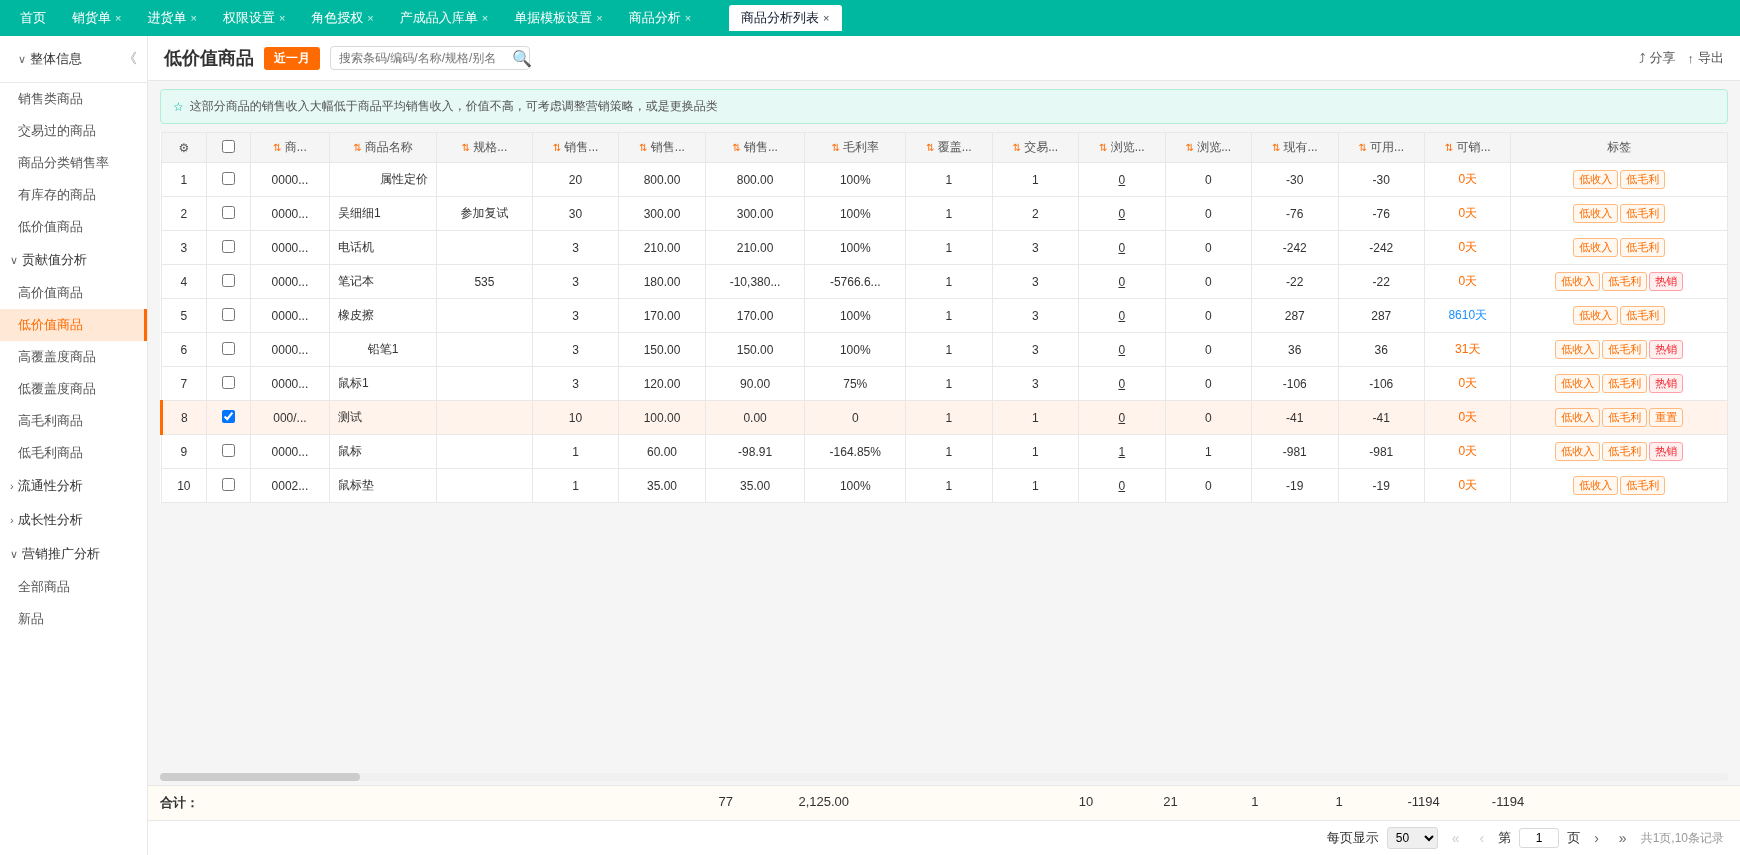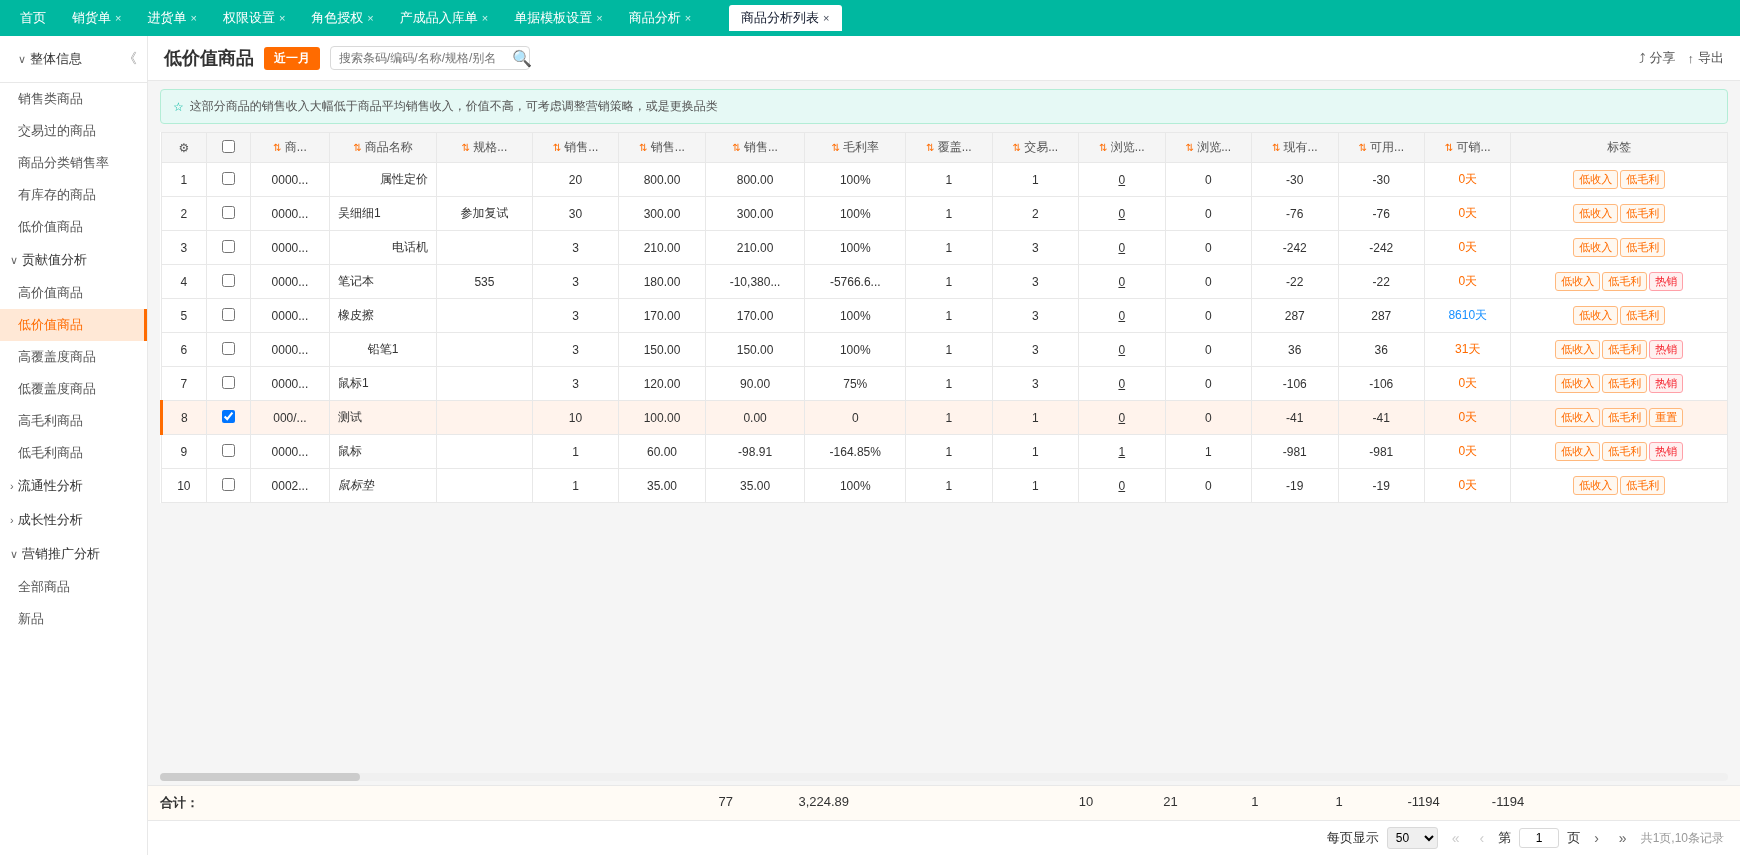--- a/index.html
+++ b/index.html
@@ -488,21 +488,21 @@
     <td>0</td>
     <td>-76</td>
     <td>-76</td>
     <td><span class="days-orange">0天</span></td>
     <td><span class="tag tag-orange">低收入</span><span class="tag tag-orange">低毛利</span></td>
   </tr>
             <tr>
     <td>3</td>
     <td><input type="checkbox" style=""></td>
     <td>0000...</td>
-    <td style="text-align:right;">电话机</td>
+    <td style="text-align:left;">电话机</td>
     <td></td>
     <td>3</td>
     <td>210.00</td>
     <td>210.00</td>
     <td>100%</td>
     <td>1</td>
     <td>3</td>
     <td><span class="underline-link">0</span></td>
     <td>0</td>
     <td>-242</td>
@@ -621,21 +621,21 @@
     <td>1</td>
     <td>-981</td>
     <td>-981</td>
     <td><span class="days-orange">0天</span></td>
     <td><span class="tag tag-orange">低收入</span><span class="tag tag-orange">低毛利</span><span class="tag tag-red">热销</span></td>
   </tr>
             <tr>
     <td>10</td>
     <td><input type="checkbox" style=""></td>
     <td>0002...</td>
-    <td style="text-align:left;font-style:italic;">鼠标垫</td>
+    <td style="text-align:left;">鼠标垫</td>
     <td></td>
     <td>1</td>
     <td>35.00</td>
     <td>35.00</td>
     <td>100%</td>
     <td>1</td>
     <td>1</td>
     <td><span class="underline-link">0</span></td>
     <td>0</td>
     <td>-19</td>
@@ -652,21 +652,21 @@
     </div>
 
     <div class="footer-bar">
       <span class="footer-label">合计：</span>
       <div class="footer-values">
         <span style="flex:1.2"></span>
         <span style="flex:0.8"></span>
         <span style="flex:0.8"></span>
         <span style="flex:0.5"></span>
         <span class="footer-cell" style="flex:0.5">77</span>
-        <span class="footer-cell" style="flex:0.7">3,224.89</span>
+        <span class="footer-cell" style="flex:0.7">2,125.00</span>
         <span style="flex:0.7"></span>
         <span style="flex:0.5"></span>
         <span class="footer-cell" style="flex:0.5">10</span>
         <span class="footer-cell" style="flex:0.5">21</span>
         <span class="footer-cell" style="flex:0.5">1</span>
         <span class="footer-cell" style="flex:0.5">1</span>
         <span class="footer-cell" style="flex:0.5">-1194</span>
         <span class="footer-cell" style="flex:0.5">-1194</span>
         <span style="flex:0.5"></span>
         <span style="flex:0.8"></span>

